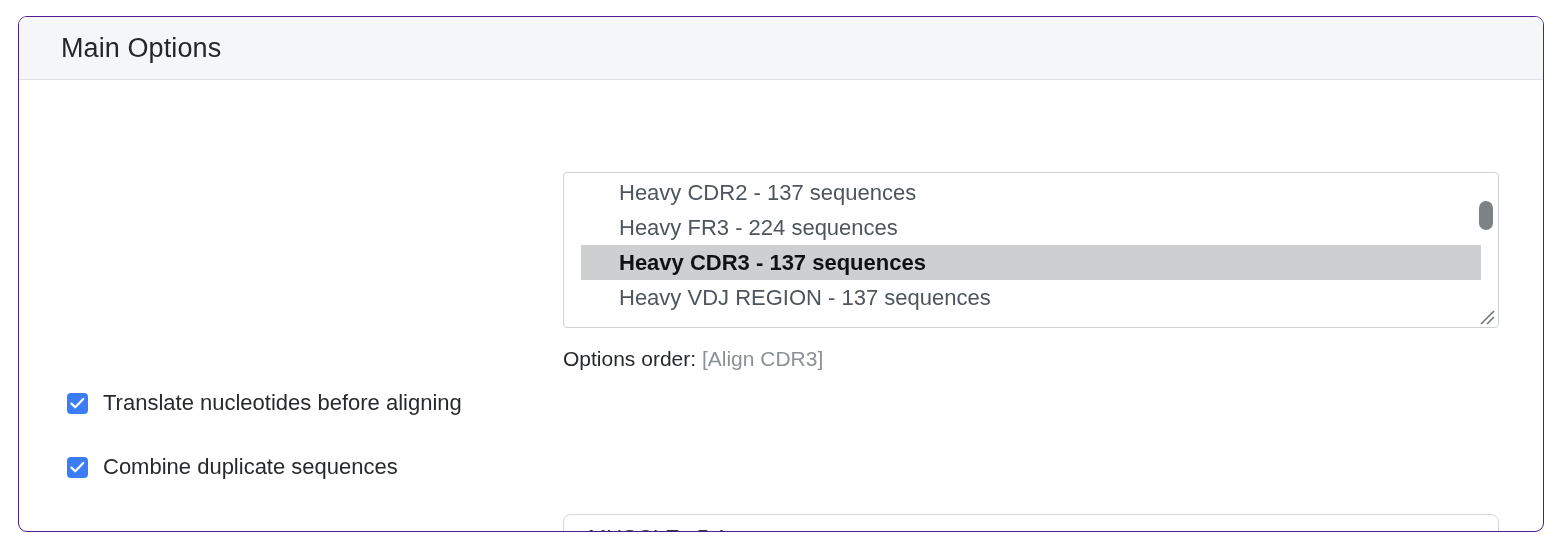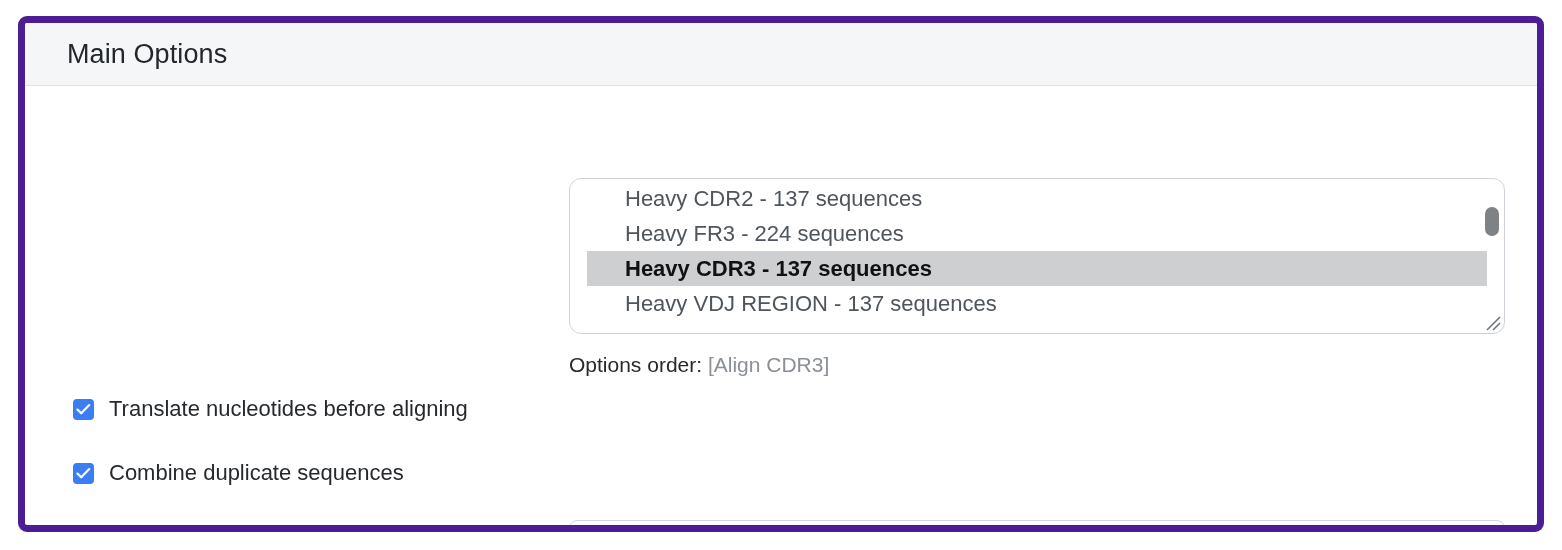--- a/index.html
+++ b/index.html
@@ -23,21 +23,21 @@
   }
 
   
   .panel {
     position: absolute;
     left: 18px;
     top: 16px;
     width: 1526px;
     height: 516px;
     box-sizing: border-box;
-    border: 7px solid #4c1d95;
+    border: 1px solid #4c1d95;
     border-radius: 9px;
     background: #ffffff;
     overflow: hidden;
   }
 
   .panel-header {
     height: 63px;
     box-sizing: border-box;
     background: #f5f6f7;
     border-bottom: 1px solid #dfe1e5;
@@ -68,21 +68,21 @@
 
   .listbox {
     position: absolute;
     left: 544px;
     top: 92px;
     width: 936px;
     height: 156px;
     box-sizing: border-box;
     background: #ffffff;
     border: 1px solid #cfd3d8;
-    border-radius: 12px;
+    border-radius: 4px;
     overflow: hidden;
   }
 
   .listbox-inner {
     position: absolute;
     left: 0;
     top: 0;
     right: 0;
     bottom: 0;
     padding-top: 2px;

